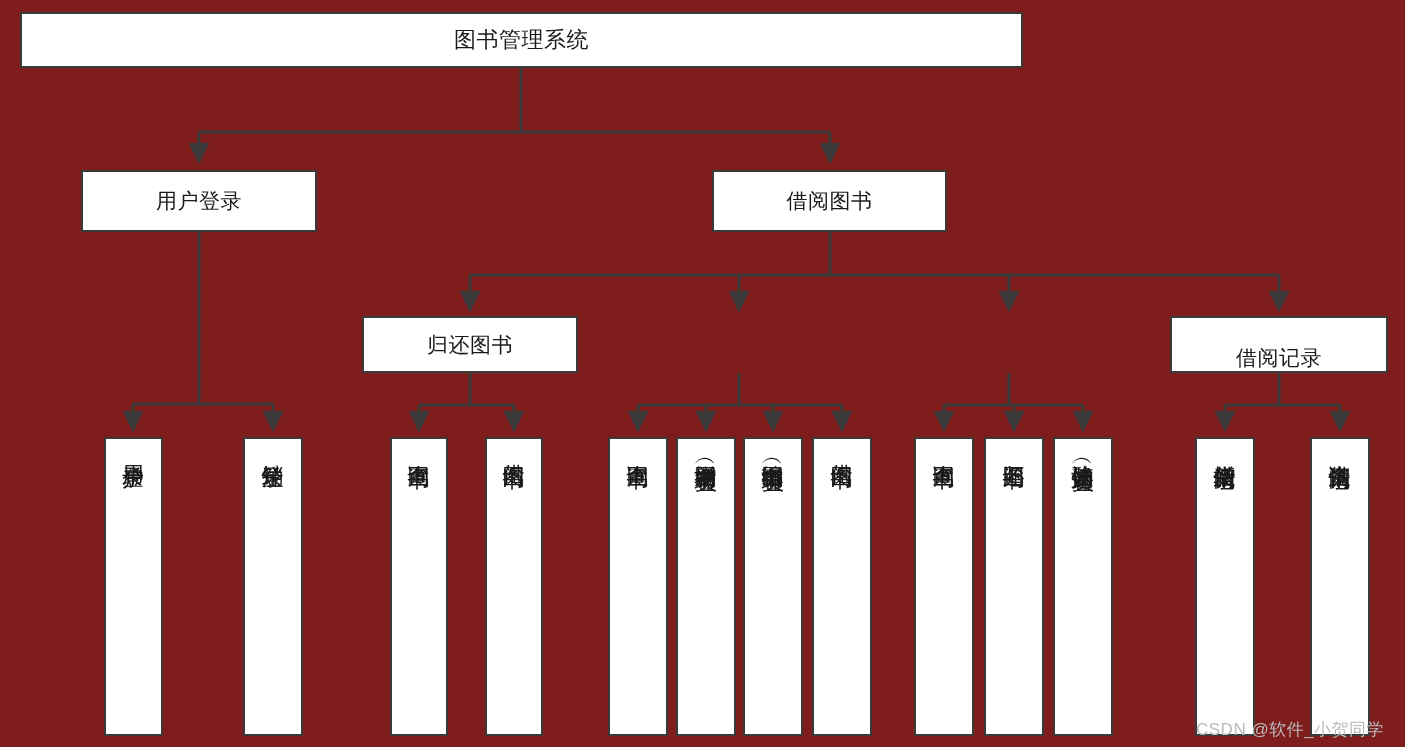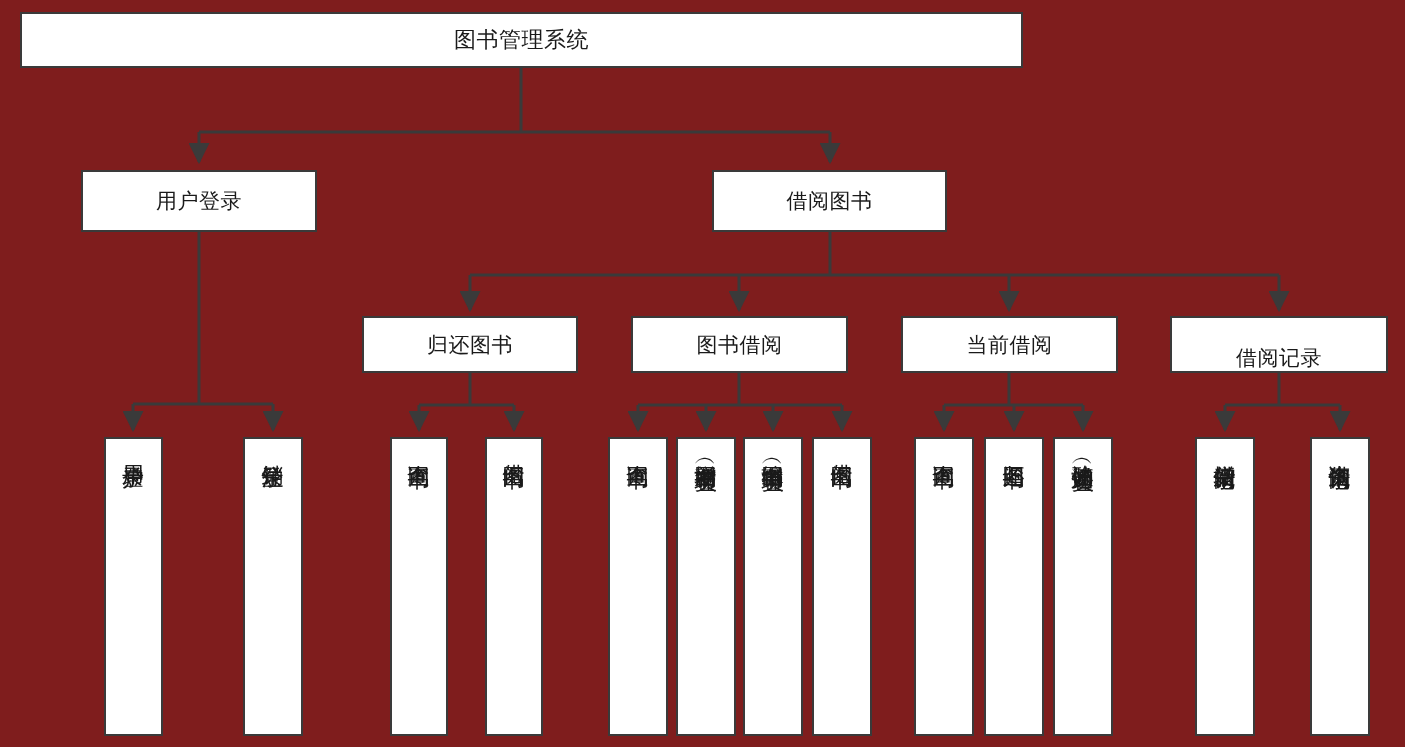--- a/index.html
+++ b/index.html
@@ -135,26 +135,20 @@
   <div class="node horiz" style="left:81px; top:170px; width:236px; height:62px;">
     <span class="label">用户登录</span>
   </div>
   <div class="node horiz" style="left:712px; top:170px; width:235px; height:62px;">
     <span class="label">借阅图书</span>
   </div>
 
   <div class="node horiz" style="left:362px; top:316px; width:216px; height:57px;">
     <span class="label">归还图书</span>
   </div>
-  <div class="node horiz" style="left:631px; top:316px; width:217px; height:57px;">
-    <span class="label">图书借阅</span>
-  </div>
-  <div class="node horiz" style="left:901px; top:316px; width:217px; height:57px;">
-    <span class="label">当前借阅</span>
-  </div>
   <div class="node horiz" style="left:1170px; top:316px; width:218px; height:57px;align-items:flex-end;">
     <span class="label">借阅记录</span>
   </div>
 
   <div class="node vert" style="left:104px; top:437px; width:59px; height:299px;">
     <span class="label">用户登录</span>
   </div>
   <div class="node vert" style="left:243px; top:437px; width:60px; height:299px;">
     <span class="label">注销登录</span>
   </div>
@@ -185,14 +179,15 @@
   <div class="node vert" style="left:1053px; top:437px; width:60px; height:299px;">
     <span class="label">确认归还（管理员）</span>
   </div>
   <div class="node vert" style="left:1195px; top:437px; width:60px; height:299px;">
     <span class="label">新增借阅记录</span>
   </div>
   <div class="node vert" style="left:1310px; top:437px; width:60px; height:299px;">
     <span class="label">查询借阅记录</span>
   </div>
 
+  <div class="watermark" style="left:1196px; top:718px;">CSDN @软件_小贺同学</div>
 
 </div>
 
 </body></html>

